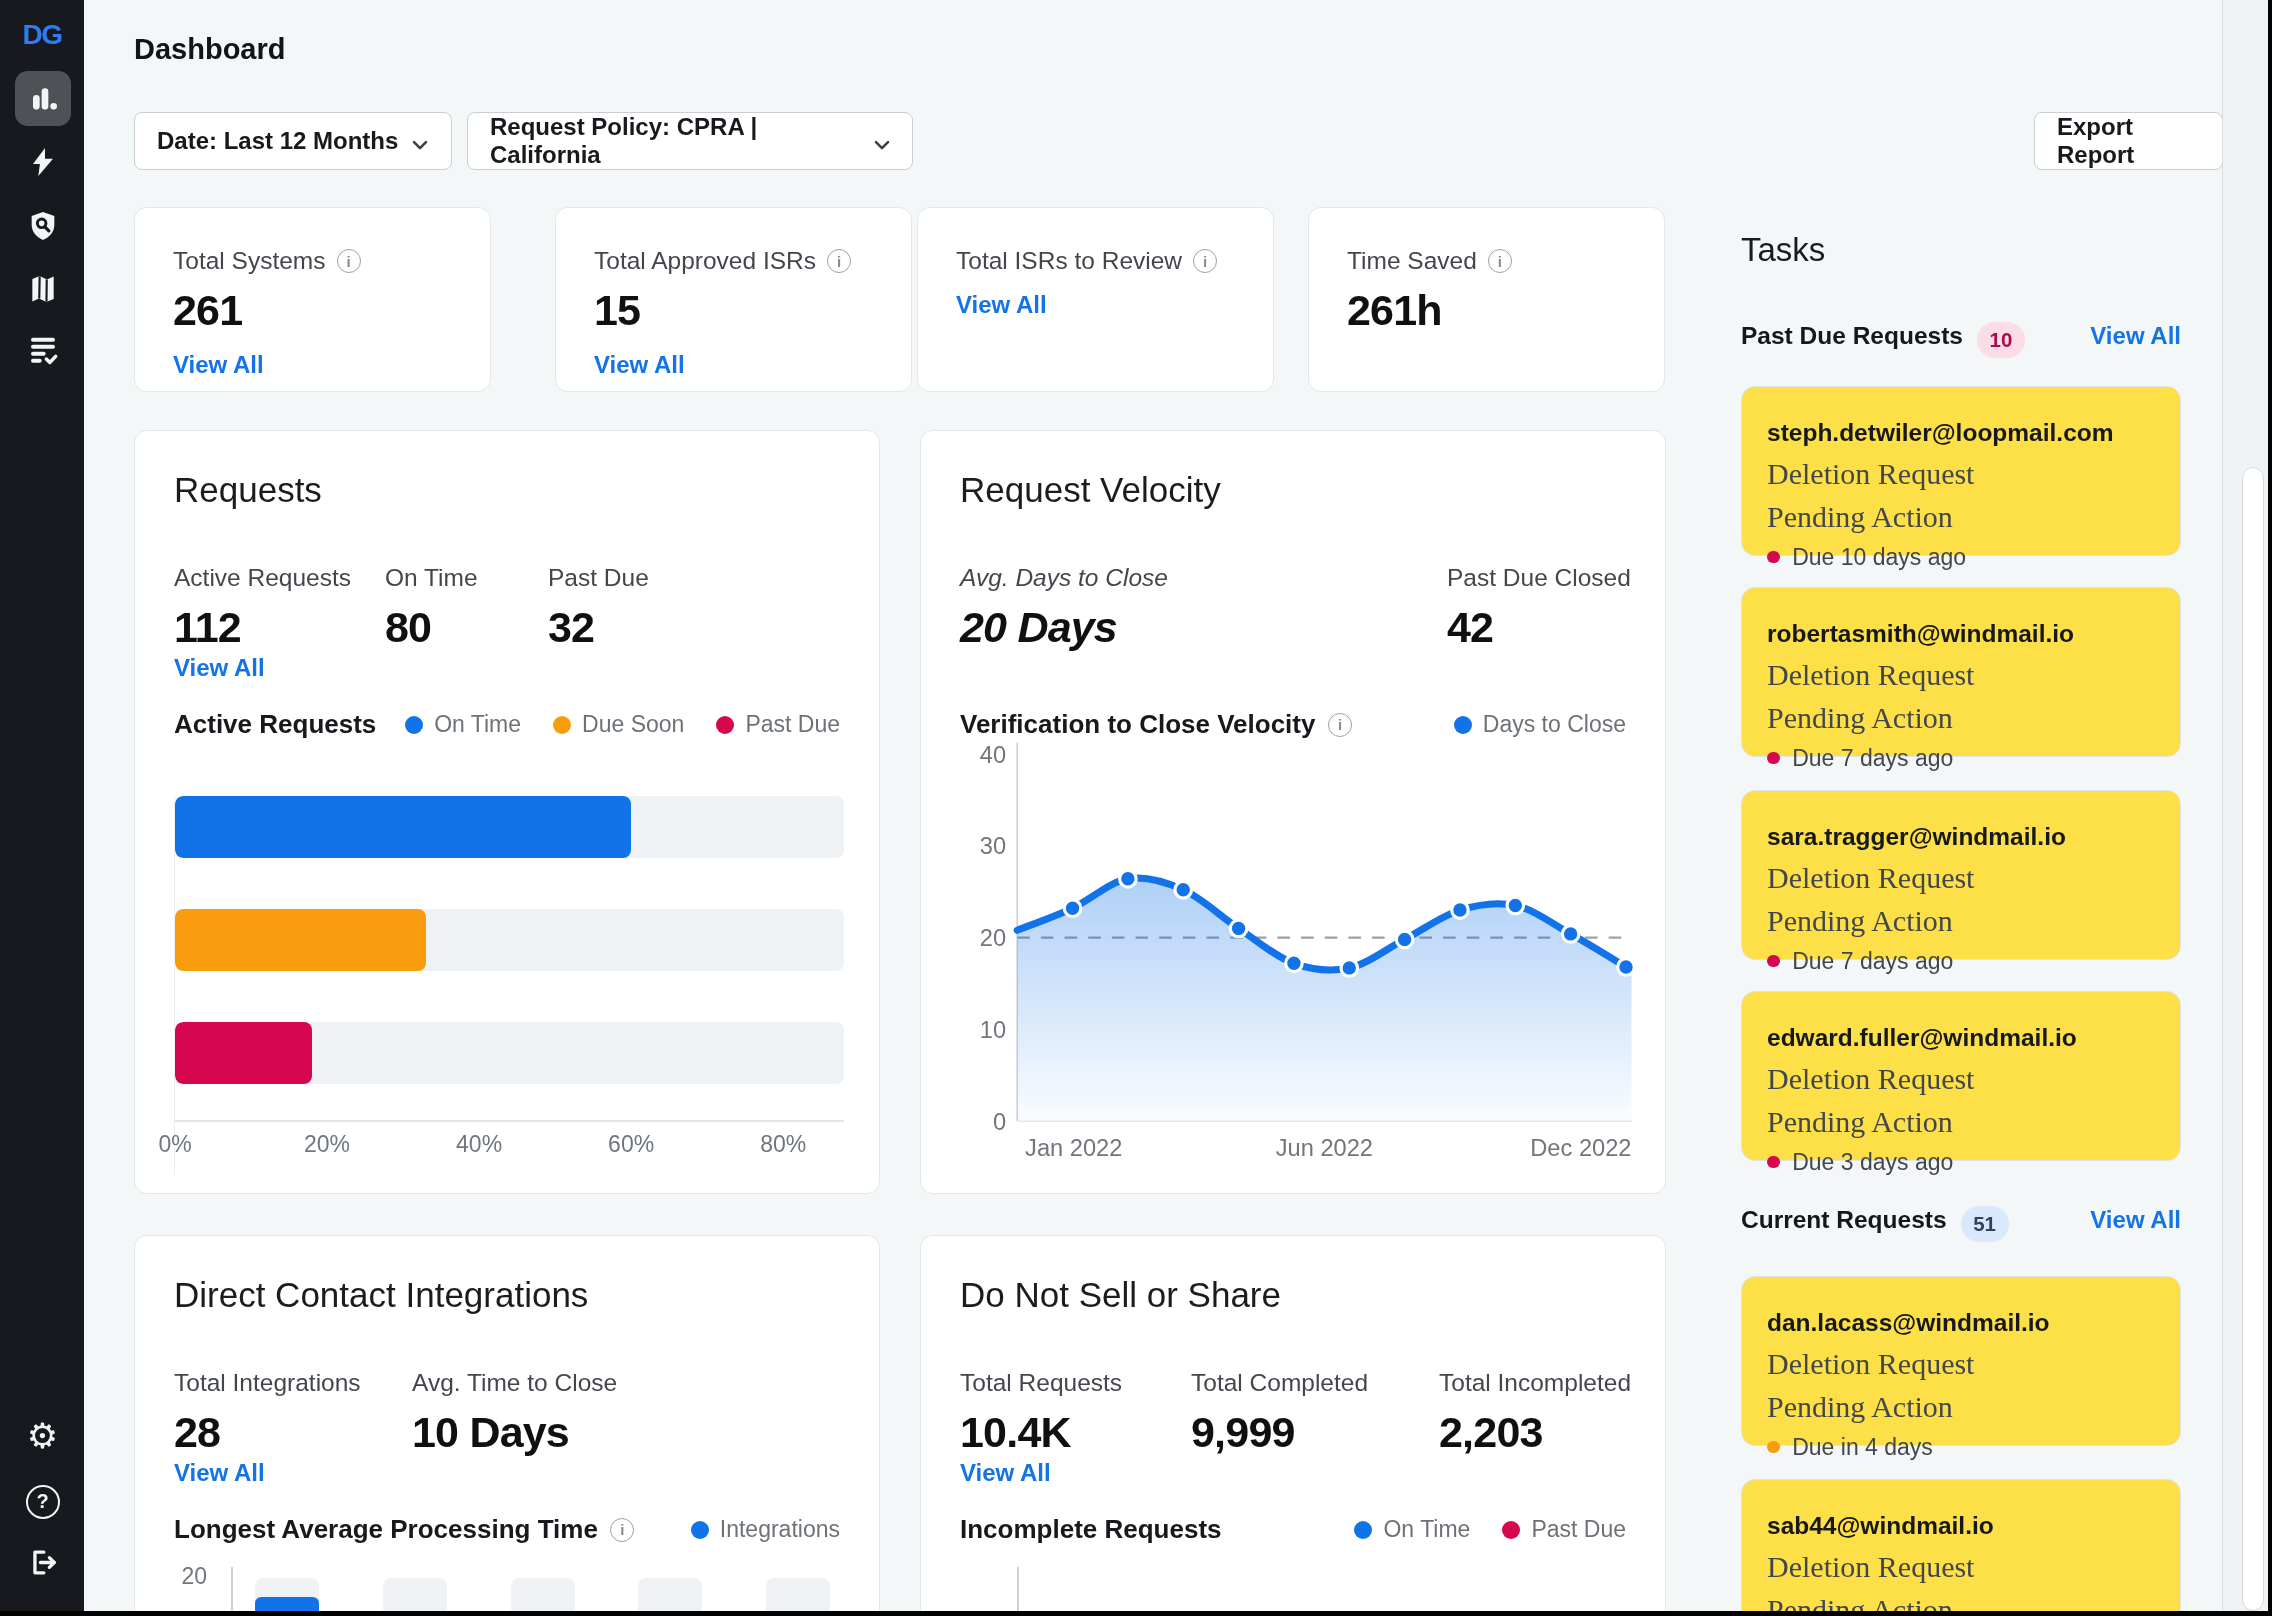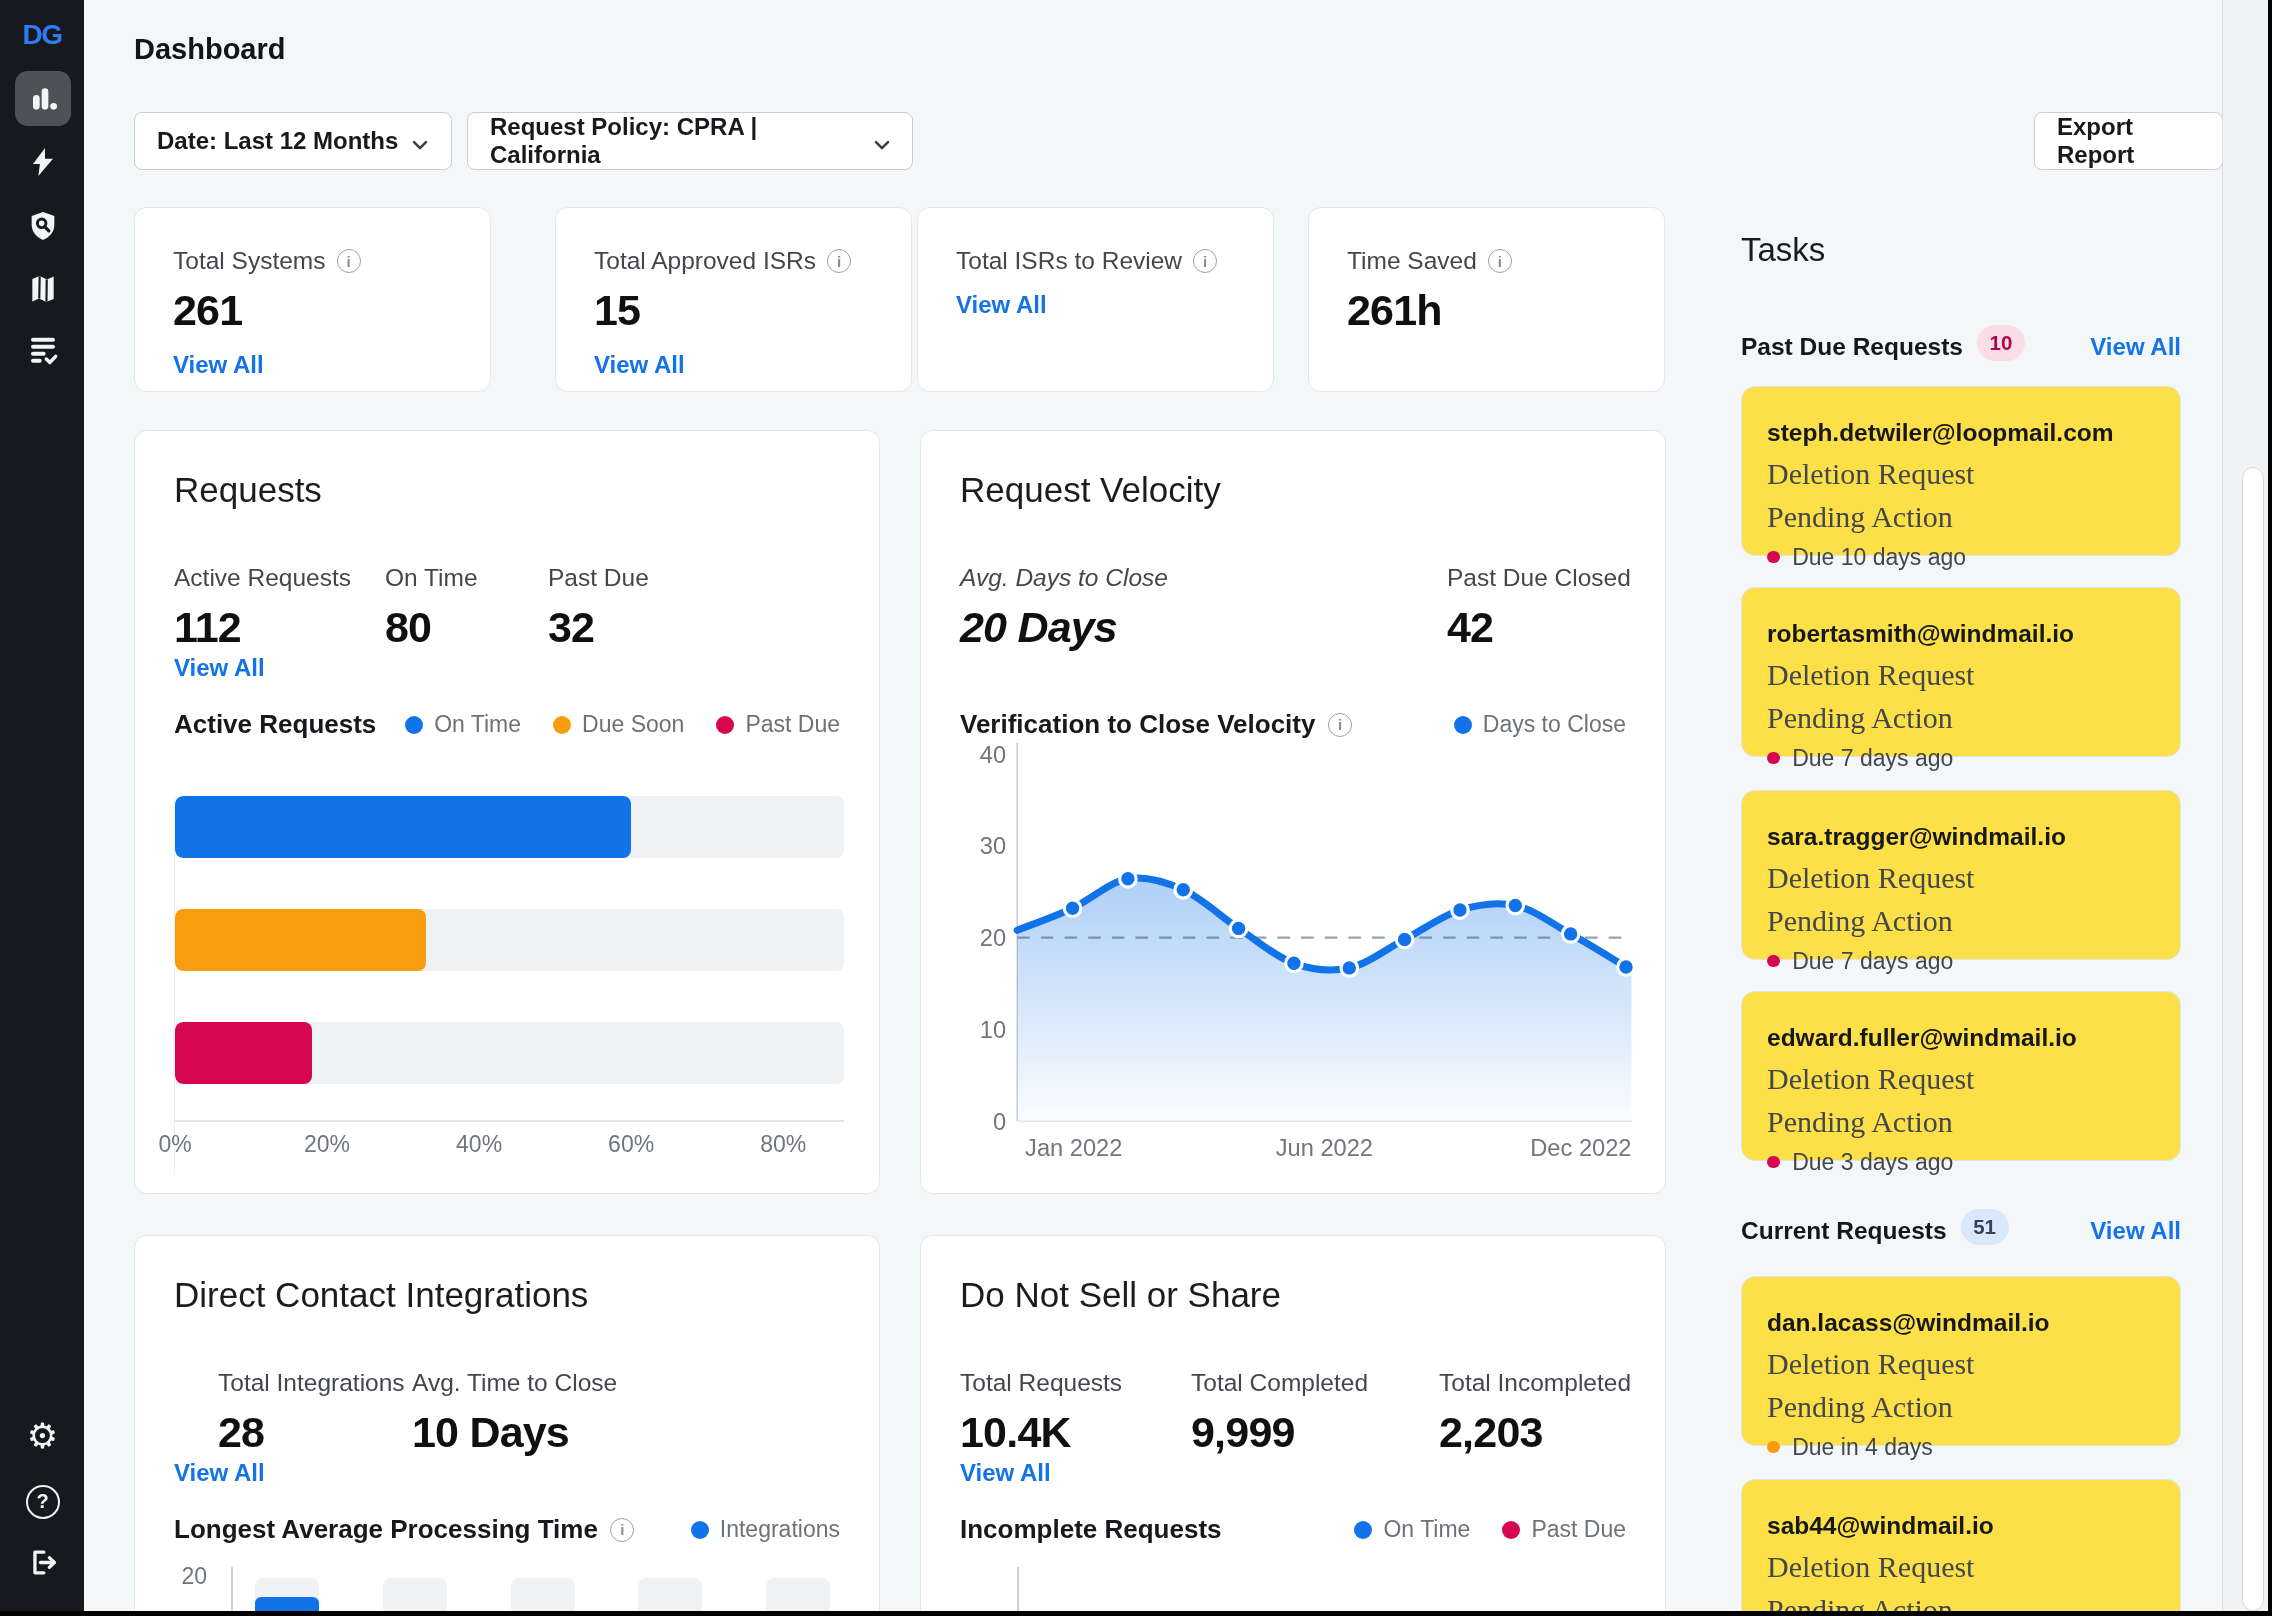--- a/index.html
+++ b/index.html
@@ -58,21 +58,21 @@
   
   .vel-svg{position:absolute;left:0;top:0;}
   .vel-svg text{font-family:"Liberation Sans","DejaVu Sans",sans-serif;font-size:30px;fill:#70767b;}
   
   .vcol{position:absolute;top:342px;bottom:-8px;width:64px;background:#eef2f4;border-radius:8px 8px 0 0;}
   .vcol-fill{position:absolute;left:0;right:0;top:19px;bottom:0;border-radius:6.3px 6.3px 0 0;}
   .icy-label{position:absolute;left:0;top:327px;width:72px;text-align:right;font-size:23px;color:#70767b;}
   .vaxis{position:absolute;width:1.6px;background:#ccd1d5;}
   
   .tasks-title{position:absolute;left:1741px;top:231px;font-size:33px;font-weight:400;color:#191c1f;}
-  .tsec-head{position:absolute;left:1741px;width:440px;height:39px;display:flex;align-items:flex-end;}
+  .tsec-head{position:absolute;left:1741px;width:440px;height:39px;display:flex;align-items:flex-start;}
   .tsec-label{font-size:24.5px;font-weight:700;color:#15181b;}
   .badge{margin-left:14px;height:36px;min-width:36px;padding:0 12.6px;border-radius:18px;box-sizing:border-box;
     display:inline-flex;align-items:center;justify-content:center;font-size:20.5px;font-weight:700;}
   .badge.red{background:#fbdde8;color:#ad0a4b;}
   .badge.blue{background:#d9e9fb;color:#31435c;}
   .tsec-head .link{margin-left:auto;}
   .task-card{position:absolute;left:1741px;width:440px;height:170px;background:#fde047;border:1.6px solid #e0e4e7;
     border-radius:14px;box-sizing:border-box;padding:32px 24px 0 25px;cursor:pointer;}
   .t-email{font-size:24.5px;font-weight:700;color:#16181b;white-space:nowrap;overflow:hidden;}
   .t-line{margin-top:9.5px;font-size:30px;color:#43474c;font-family:Liberation Serif, serif;}
@@ -332,21 +332,21 @@
       <circle cx="894" cy="679.28" r="10.5" fill="#1273e8" stroke="#ffffff" stroke-width="4"></circle>
       <text x="132" y="919" text-anchor="start">Jan 2022</text>
       <text x="511.5" y="919" text-anchor="middle">Jun 2022</text>
       <text x="901" y="919" text-anchor="end">Dec 2022</text>
     </svg>
 </div>
 
 <div class="card" style="left:134px;top:1235px;width:746px;height:410px;">
   <div class="card-title">Direct Contact Integrations</div>
   <div class="stats-row">
-    <div class="stat" style="left:39px;margin-left:44px;">
+    <div class="stat" style="left:39px;">
       <div class="stat-label">
           <span>Total Integrations</span>
         </div>
       <div class="stat-value">28</div>
     </div>
     <div class="stat" style="left:277px;">
       <div class="stat-label">
           <span>Avg. Time to Close</span>
         </div>
       <div class="stat-value">10 Days</div>

